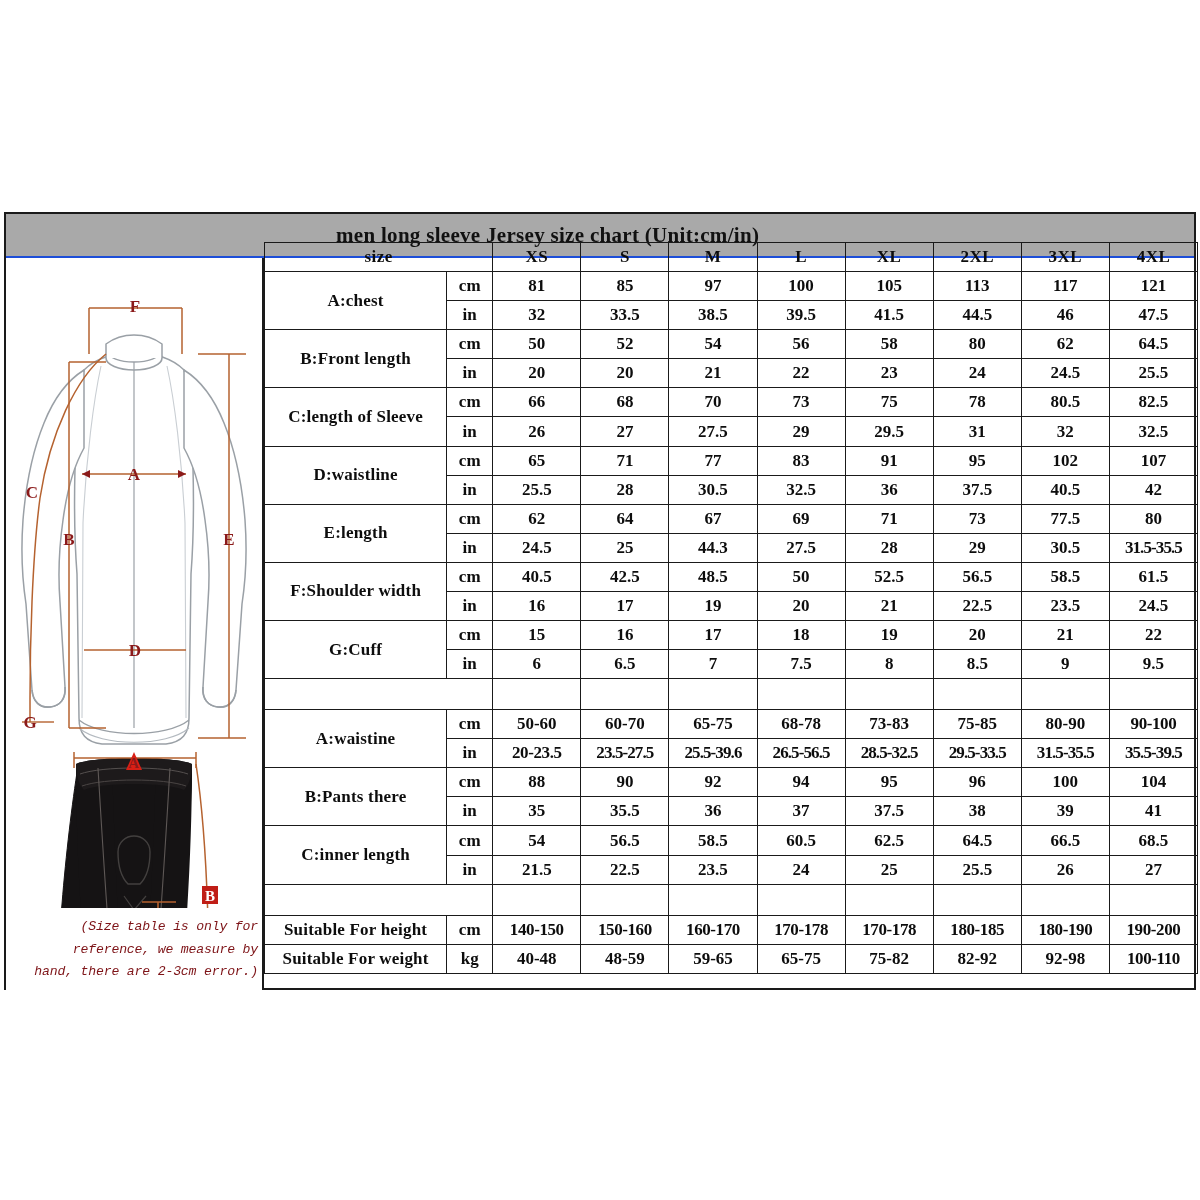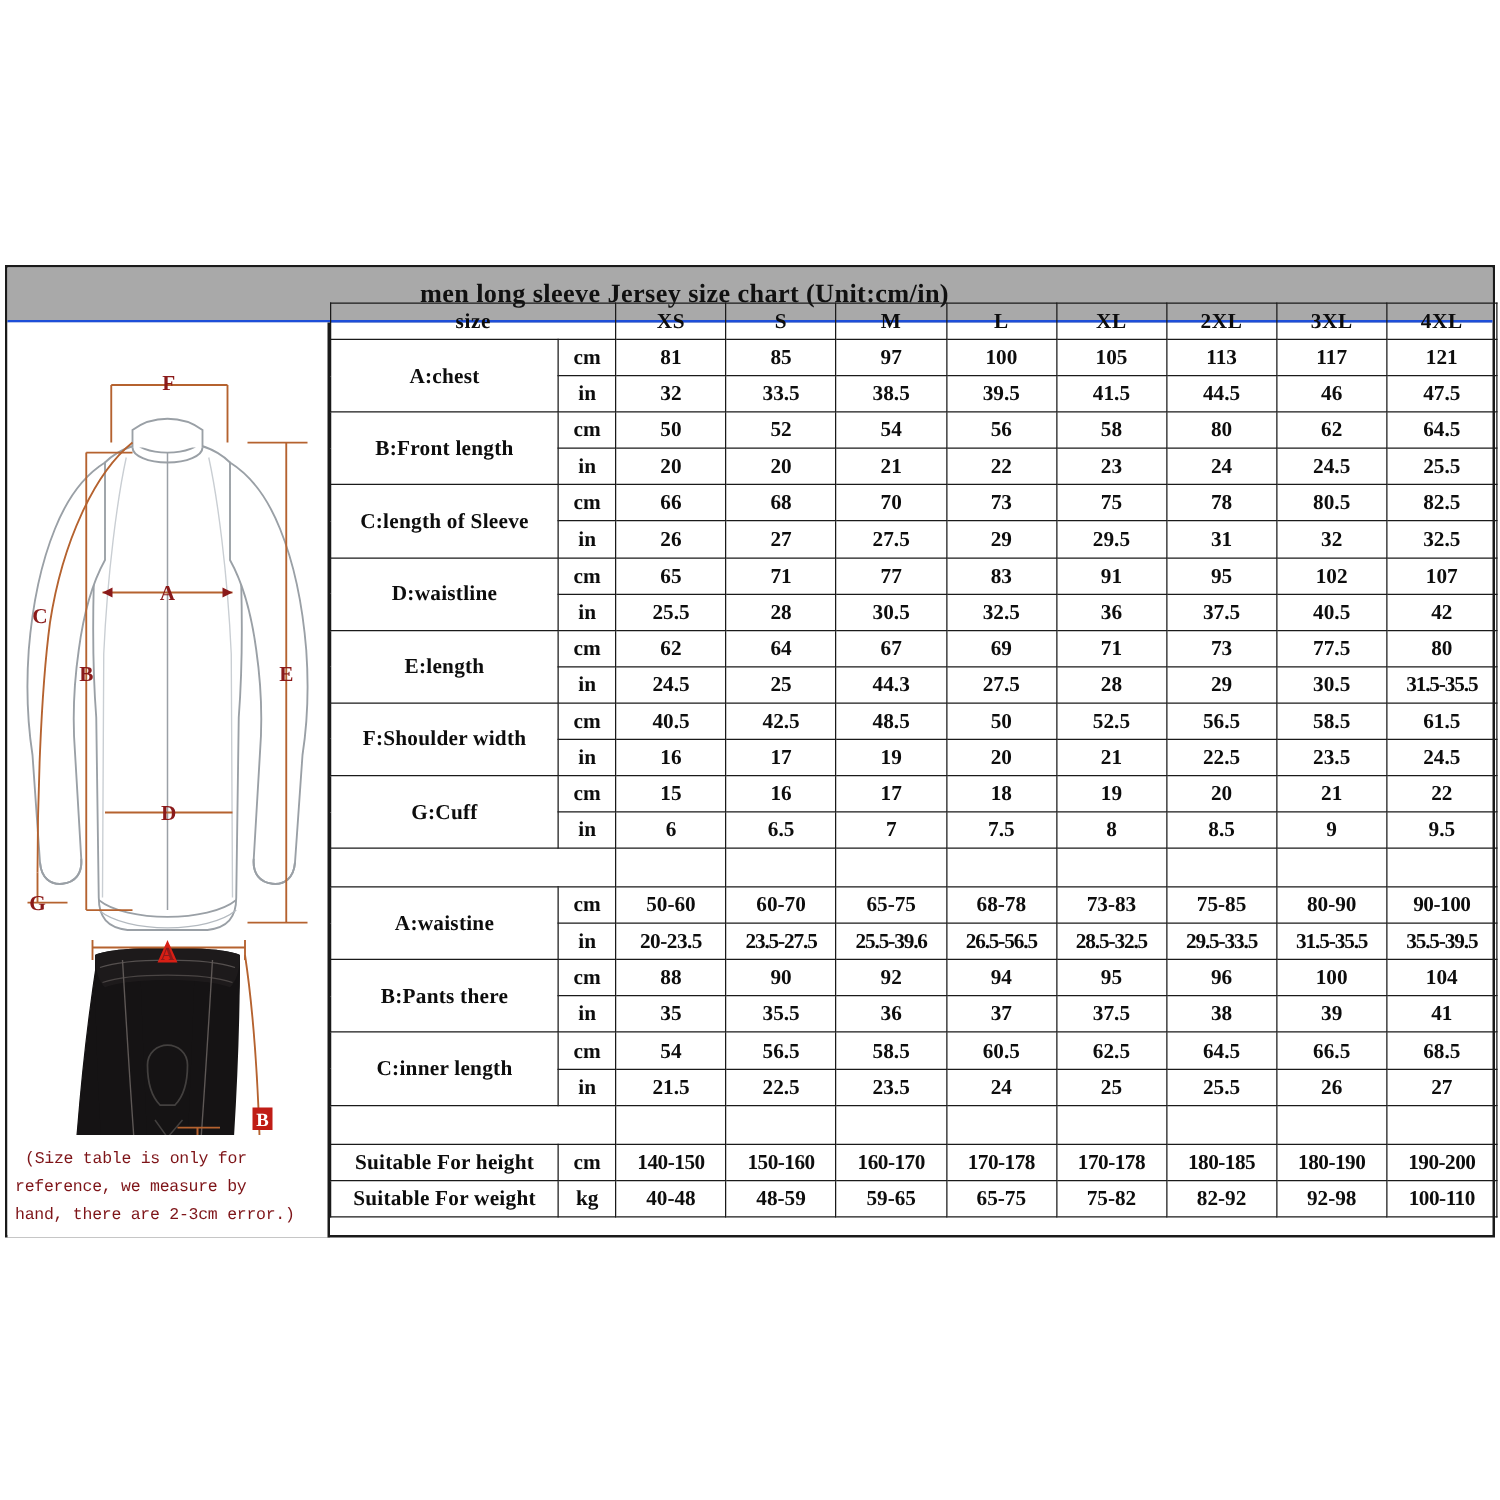--- a/index.html
+++ b/index.html
@@ -73,21 +73,22 @@
   .note-box {
     position: absolute;
     left: 6px;
     bottom: 6px;
     width: 246px;
     font-family: "Liberation Mono", monospace;
     font-size: 13.2px;
     line-height: 1.72;
     color: #7e1418;
     letter-spacing: -0.2px;
-    text-align: left;
+    text-align: right;
+    font-style: italic;
   }
   .note-box div { white-space: nowrap; }
   .note-l1 { padding-left: 8px; }
   .note-l2 { padding-left: 0px; }
   .note-l3 { padding-left: 0px; }
 
   
   .table-wrap {
     position: absolute;
     left: 258px;

